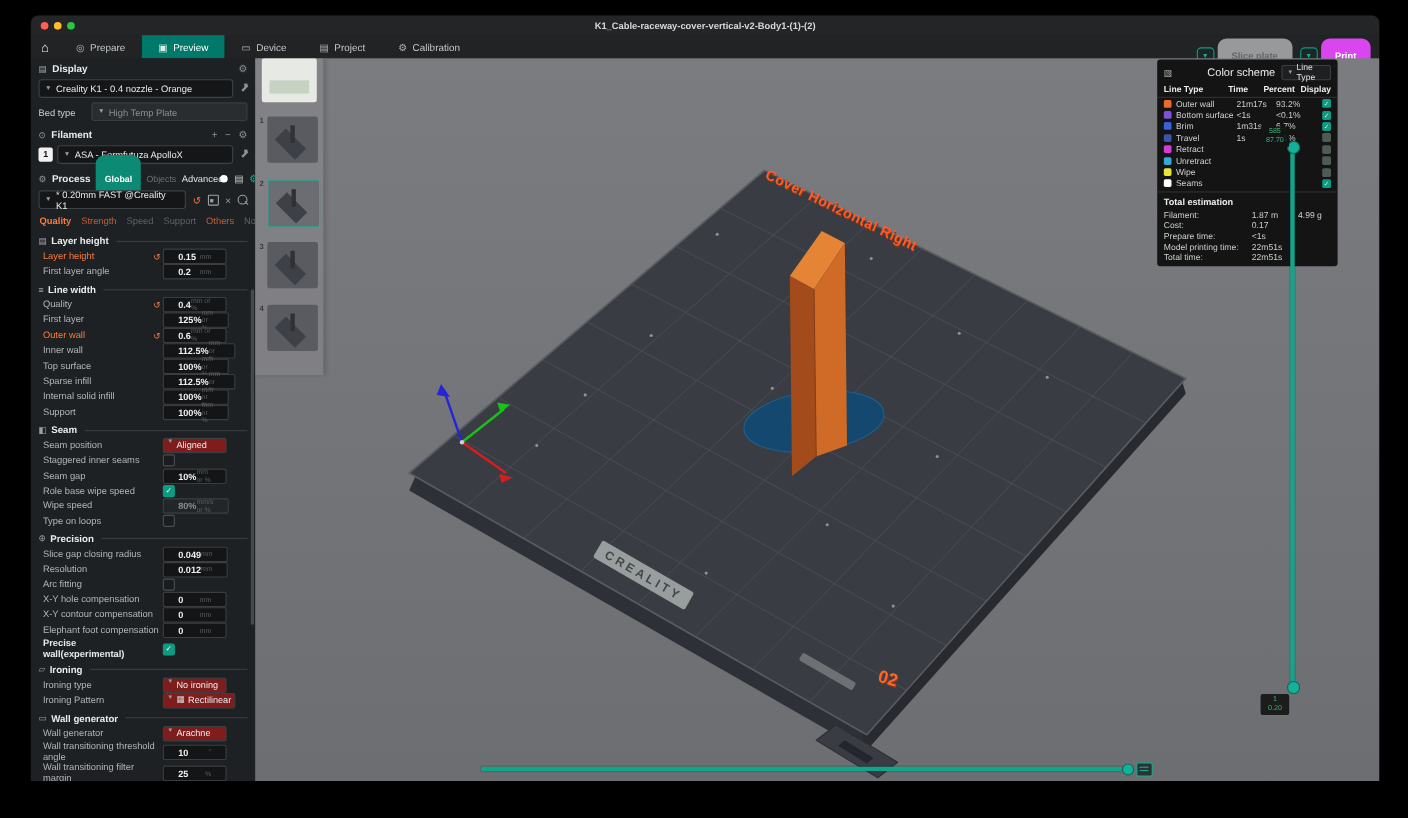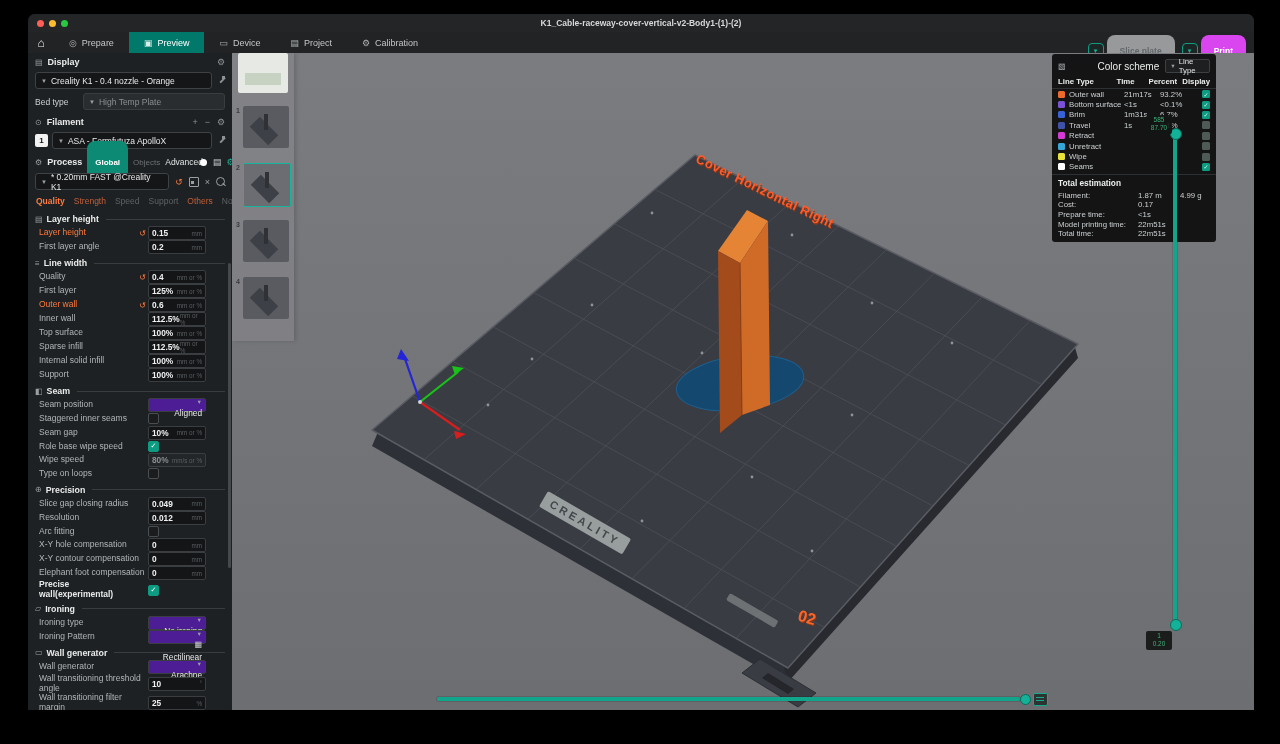--- a/index.html
+++ b/index.html
@@ -65,26 +65,26 @@
   .group{margin-top:1px;}
   .ghead{display:flex;align-items:center;gap:4px;padding:3px 7px 2px;}
   .ghead .gt{font-weight:bold;color:#e9ebeb;font-size:8.8px;white-space:nowrap;}
   .gline{flex:1;border-top:1px solid #3a3d40;margin-left:3px;}
   .srow{display:flex;align-items:center;min-height:13.6px;padding:0 0 0 11px;}
   .rlabel{flex:1;color:#b2b6b8;line-height:1.15;padding-right:3px;}
   .rlabel.mod{color:#ff7a3c;}
   .rlabel.bold{color:#e8eaeb;font-weight:bold;}
   .reset{color:#ff7a3c;font-size:8px;margin-right:2px;}
   .ctrl{width:58px;margin-right:26px;flex:none;display:flex;align-items:center;}
-  .ibox{width:100%;height:12px;background:#131516;border:1px solid #3b3e41;border-radius:2px;display:flex;align-items:center;padding:0 3px;}
+  .ibox{width:100%;height:12px;background:#131516;border:1px solid #3b3e41;border-radius:2px;display:flex;align-items:center;padding:0 13px;}
   .ibox .ival{color:#f0f2f2;font-size:8.3px;font-weight:bold;flex:1;}
   .ibox .iunit{color:#5a5f62;font-size:6.3px;}
   .ibox.disabled{background:#232628;}
   .ibox.disabled .ival{color:#8a8f92;}
-  .dbox{width:100%;height:12px;background:#4c1d95;border:1px solid #3b3e41;border-radius:2px;display:flex;align-items:flex-end;gap:3px;padding:0 3px;color:#e8eaea;font-size:8.3px;flex-direction:column;}
+  .dbox{width:100%;height:12px;background:#7f1d1d;border:1px solid #3b3e41;border-radius:2px;display:flex;align-items:flex-start;gap:3px;padding:0 3px;color:#e8eaea;font-size:8.3px;}
   .dbox .chev{color:#9aa0a2;font-size:5.5px;}
   .pat{font-size:8px;color:#cfd3d4;}
   .cbox{width:9px;height:9px;border:1px solid #4a4e51;border-radius:2px;background:#1a1c1e;display:flex;align-items:center;justify-content:center;font-size:7px;color:#fff;}
   .cbox.checked{background:#0d9b82;border-color:#0d9b82;}
   .sscroll{position:absolute;right:1px;top:210px;width:3px;height:305px;background:#46494c;border-radius:2px;}
   
   .viewport{flex:1;position:relative;background:linear-gradient(#7b7c80,#6d6e72);overflow:hidden;}
   .psvg{position:absolute;left:0;top:0;}
   .model-label{position:absolute;left:468px;top:98px;transform:rotate(26deg);transform-origin:left top;
     color:#ff5c2b;font-weight:bold;font-size:13px;letter-spacing:.5px;text-shadow:1px 1px 0 #8a3714;white-space:nowrap;}

